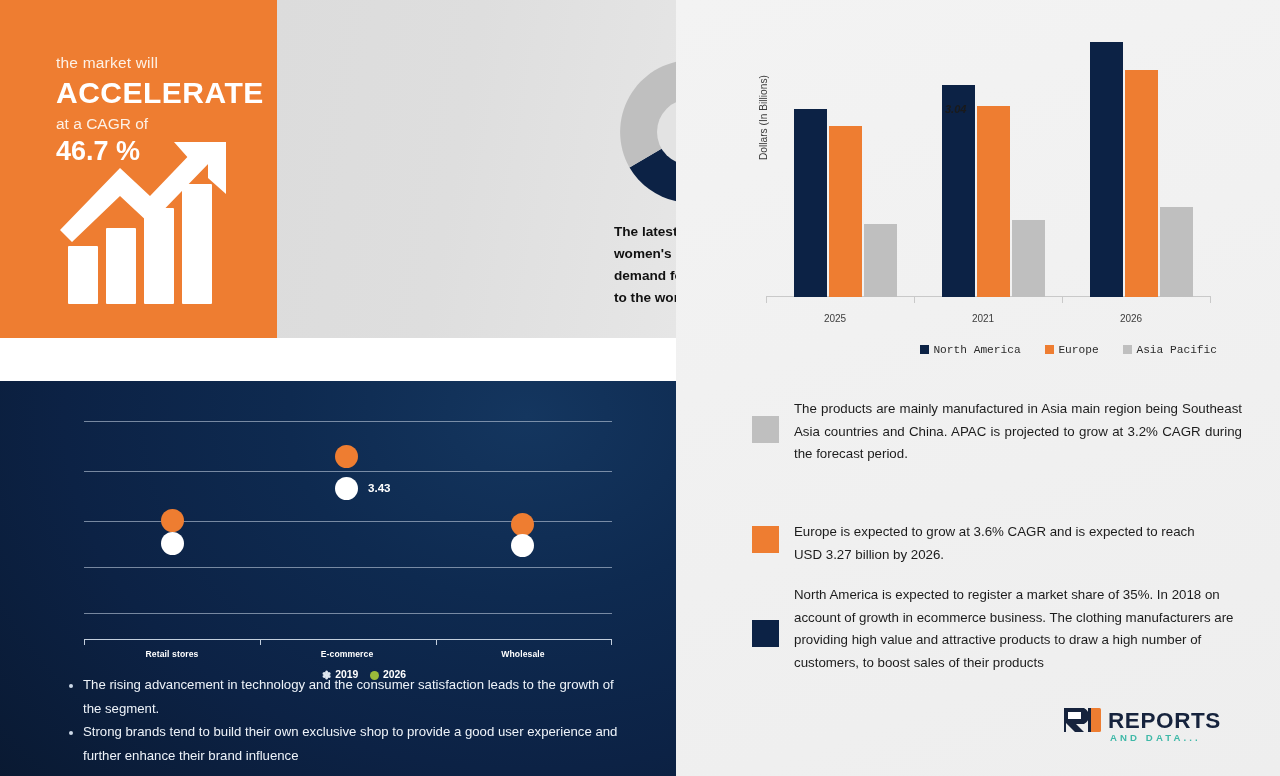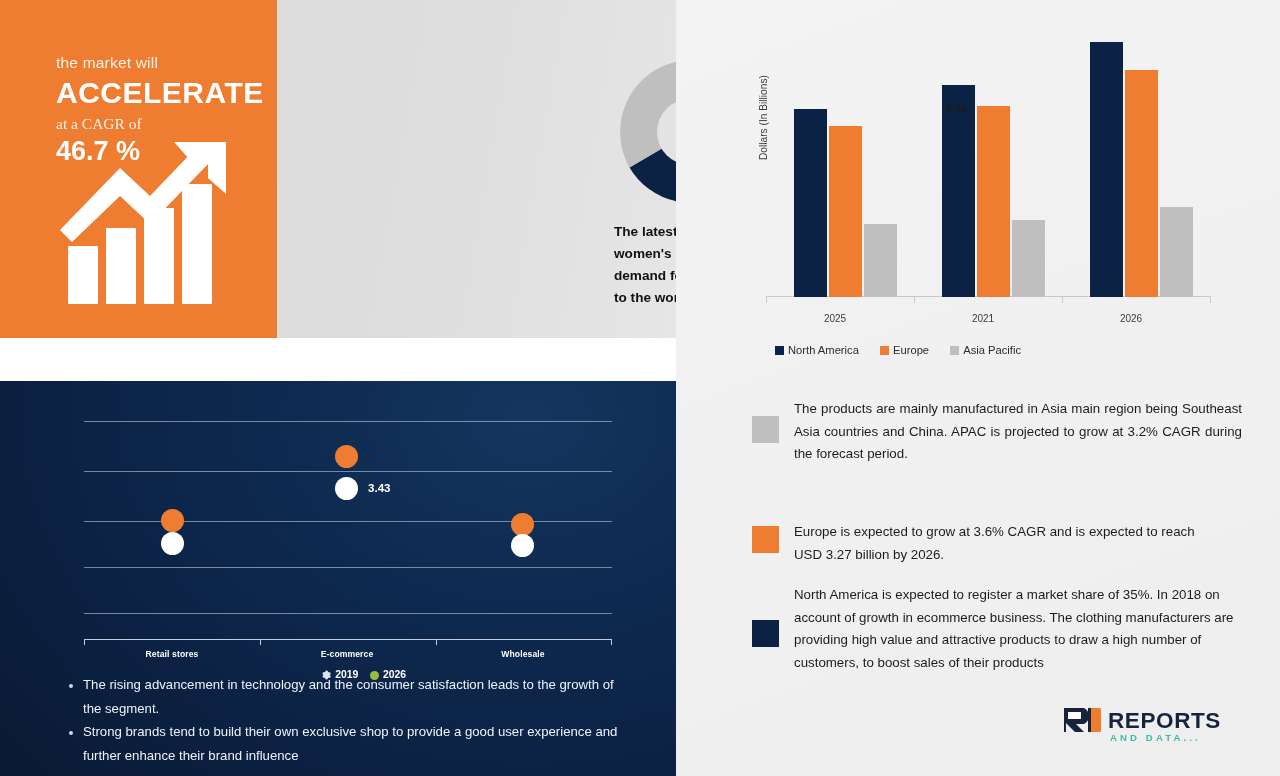--- a/index.html
+++ b/index.html
@@ -12,21 +12,21 @@
 
   
   .panel-cagr {
     position: absolute; left: 0; top: 0; width: 277px; height: 338px;
     background: #ee7d31; overflow: hidden;
   }
   .cagr-text { position: absolute; left: 56px; top: 52px; color: #ffffff; }
   .cagr-l1 { font-size: 15.5px; line-height: 22px; letter-spacing: .2px; color:#fdf1e6;}
   .cagr-l2 { font-size: 15.5px; line-height: 22px; letter-spacing: .2px; color:#fdf1e6;}
   .cagr-big { font-size: 30px; font-weight: bold; letter-spacing: .5px; line-height: 36px; margin-top: 1px; color:#ffffff;}
-  .cagr-l3 { font-size: 15.5px; line-height: 22px; margin-top: 2px; color:#fdf1e6;font-family:Liberation Serif, serif;}
+  .cagr-l3 { font-size: 15.5px; line-height: 22px; margin-top: 2px; color:#fdf1e6;}
   .cagr-pct { font-size: 27px; font-weight: bold; line-height: 32px; color:#ffffff;}
   .growth-icon { position: absolute; left: 58px; top: 140px; width: 180px; height: 170px; }
 
   
   .panel-donut {
     position: absolute; left: 277px; top: 0; width: 399px; height: 338px;
     background: linear-gradient(100deg,#dcdcdc 0%, #dedede 45%, #e6e6e6 100%);
   }
   .donut-svg { position: absolute; left: 333px; top: 52px; }
   .pct-block { position: absolute; left: 517px; top: 48px; width: 160px; }
@@ -89,21 +89,21 @@
   .bar-orange { background: #ee7d31; }
   .bar-gray  { background: #bfbfbf; }
   .bar-value {
     position: absolute; font-size: 11px; font-weight: bold; color: #1a1a1a; font-style: italic;
   }
   .bar-baseline { position: absolute; left: 0; bottom: 63px; width: 445px; height: 1px; background: #c9c9c9; }
   .bar-tick { position: absolute; bottom: 57px; width: 1px; height: 6px; background: #c9c9c9; }
   .bar-xlabel { position: absolute; bottom: 36px; width: 110px; text-align: center; font-size: 10px; color: #3c3c3c; }
   .bar-legend {
     position: absolute; left: 0; bottom: 4px; width: 460px;
-    text-align: left; font-size: 11.2px; color: #2b2b2b;
+    text-align: right; font-size: 11.2px; color: #2b2b2b; font-family: Liberation Mono, monospace;
   }
   .bar-legend .item { display: inline-block; margin: 0 9px; }
   .bar-legend .sw { display: inline-block; width: 9px; height: 9px; margin-right: 4px; vertical-align: -1px; }
 
   .insight { position: absolute; display: flex; }
   .insight .chip { width: 27px; height: 27px; flex: 0 0 27px; }
   .insight .txt {
     margin-left: 15px; font-size: 13.3px; line-height: 22.5px; color: #1c1c1c;
   }
   .justify { text-align: justify; }

